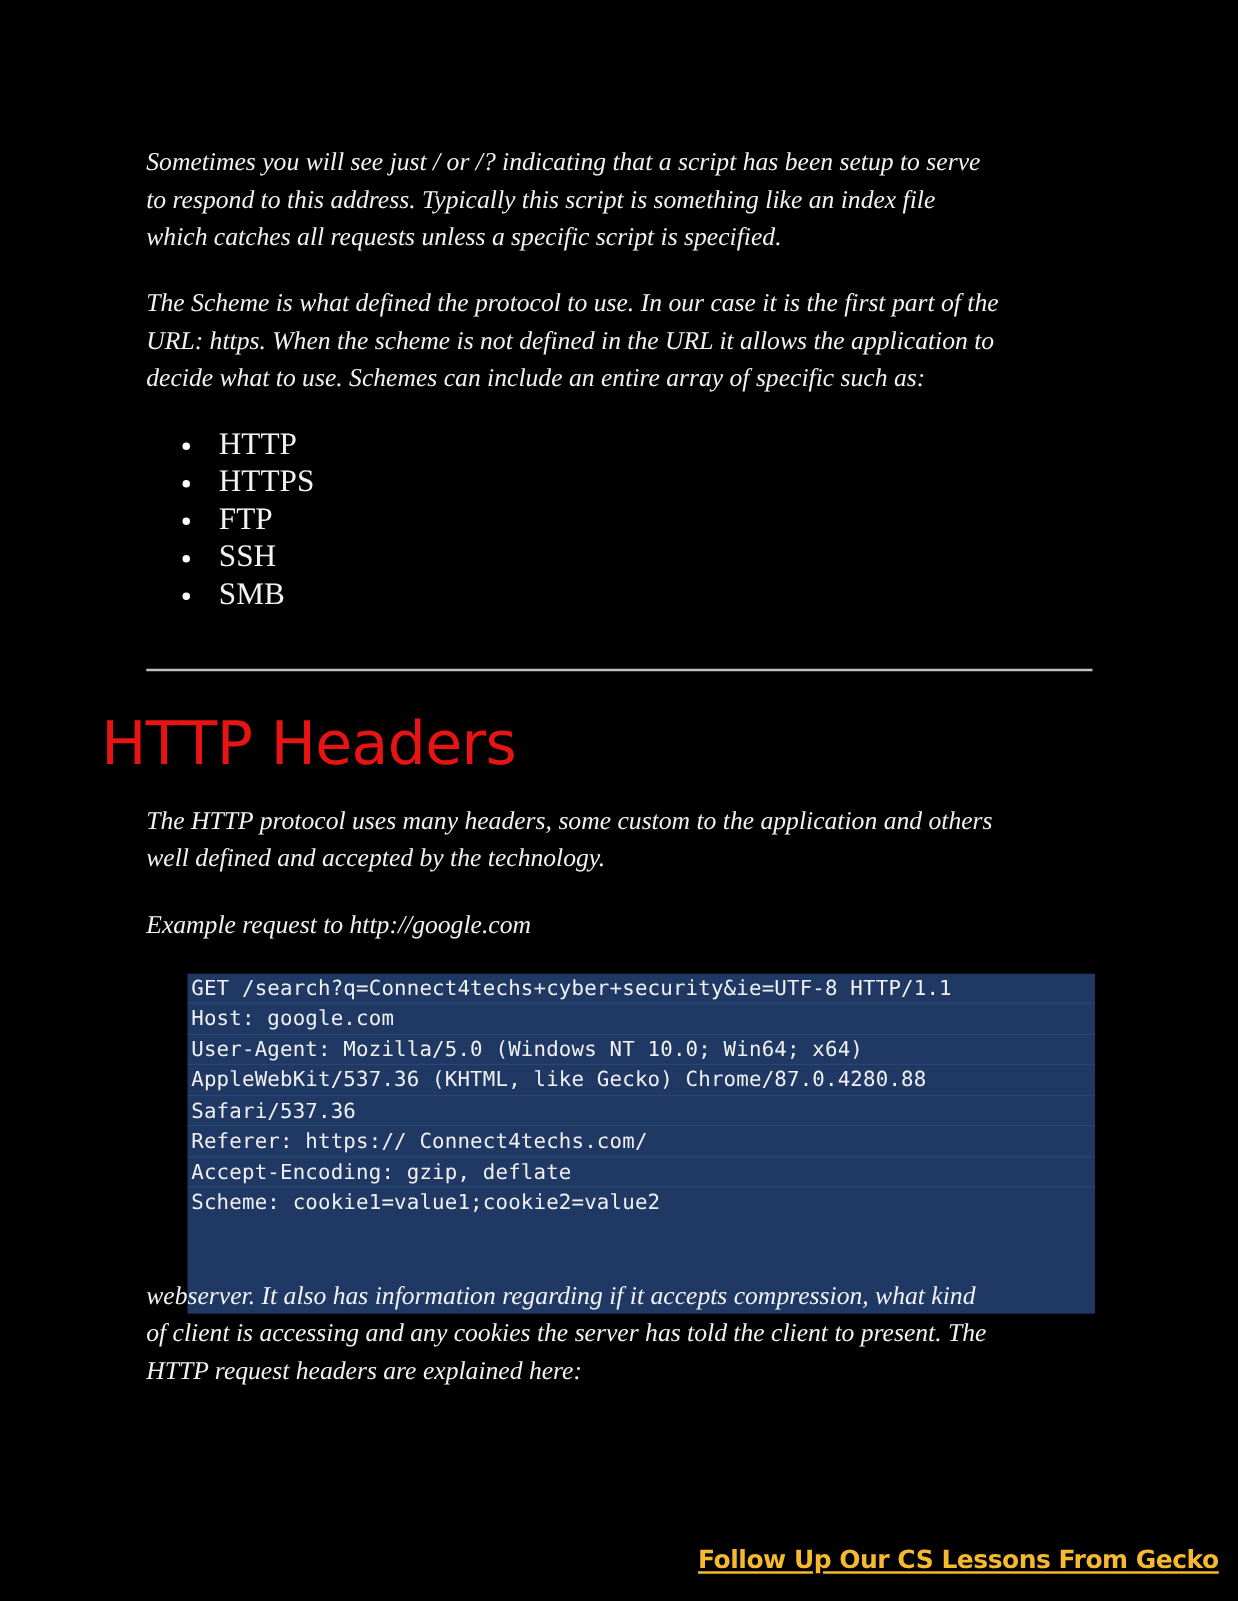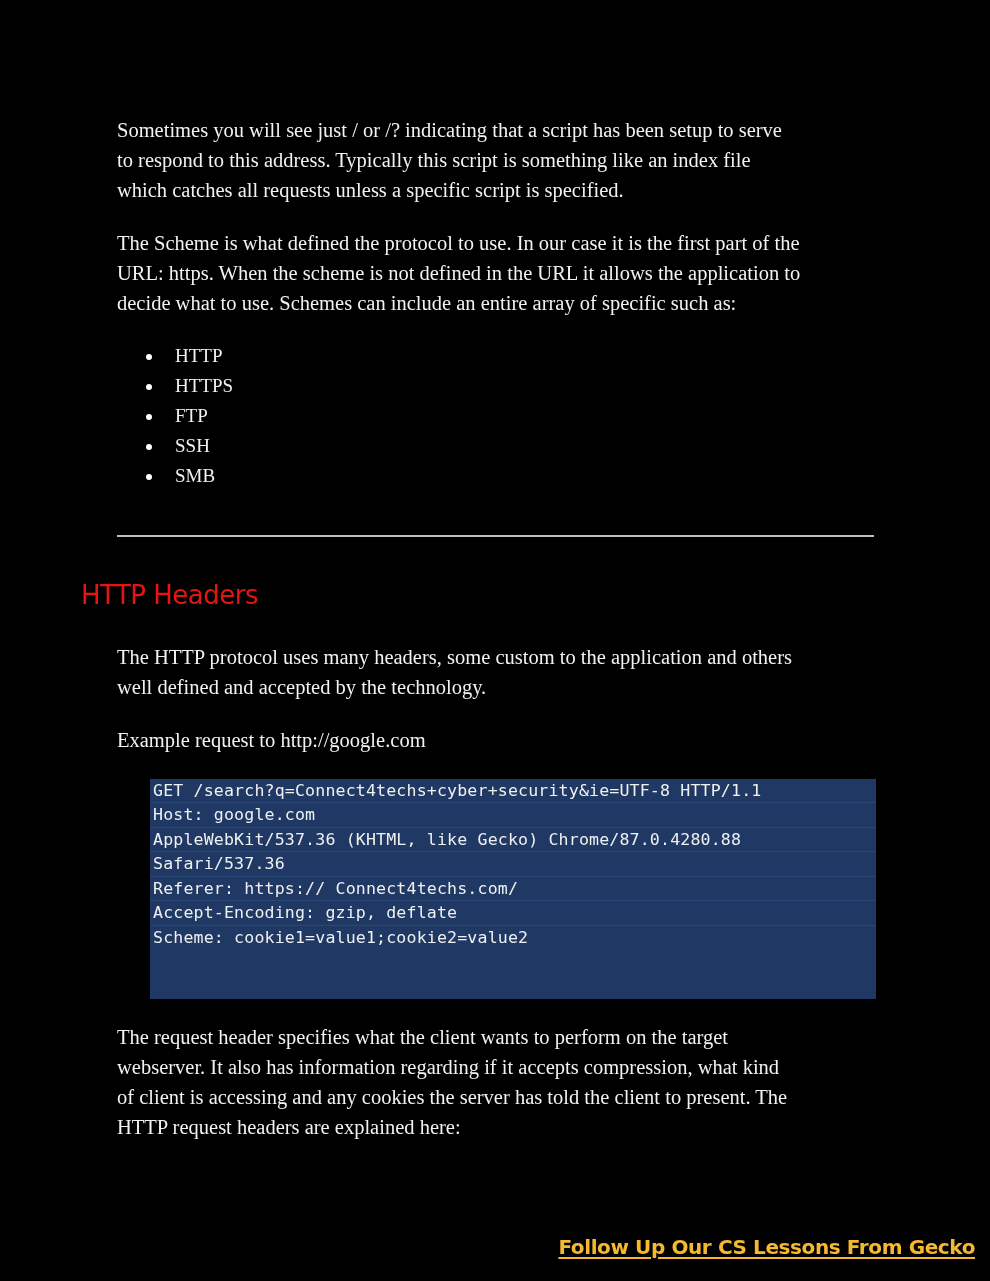--- a/index.html
+++ b/index.html
@@ -20,29 +20,30 @@
       left: 117px;
       width: 770px;
       font-size: 20.5px;
       line-height: 30px;
       margin: 0;
       color: #f2f2f2;
     }
     .para span.line {
       display: block;
       white-space: nowrap;
+      font-style: italic;
     }
     .bullets {
       position: absolute;
       left: 117px;
       top: 341px;
       margin: 0;
       padding: 0;
       list-style: none;
-      font-size: 19px;
+      font-size: 25px;
       line-height: 30px;
     }
     .bullets li {
       position: relative;
       padding-left: 58px;
       color: #f2f2f2;
     }
     .bullets li .bullet {
       position: absolute;
       left: 29px;
@@ -60,31 +61,31 @@
       height: 2px;
       background: #bfbfbf;
     }
     .heading {
       position: absolute;
       left: 81px;
       top: 571px;
       margin: 0;
       font-family: "DejaVu Sans", "Liberation Sans", sans-serif;
       font-weight: normal;
-      font-size: 26px;
+      font-size: 48px;
       line-height: 48px;
       letter-spacing: -0.5px;
       color: #e81414;
     }
     .code-box {
       position: absolute;
       left: 150px;
       top: 779px;
       width: 726px;
-      height: 220px;
+      height: 272px;
       background: #1f3864;
       box-sizing: border-box;
     }
     .code-line {
       height: 24.44px;
       box-sizing: border-box;
       border-bottom: 1px solid #2a4676;
       padding-left: 3px;
       font-family: "DejaVu Sans Mono", "Liberation Mono", monospace;
       font-size: 16.6px;
@@ -159,27 +160,27 @@
   <span class="line">well defined and accepted by the technology.</span>
 </p>
 
 <p class="para" style="top:725px;">
   <span class="line">Example request to http://google.com</span>
 </p>
 
 <div class="code-box">
   <div class="code-line">GET /search?q=Connect4techs+cyber+security&amp;ie=UTF-8 HTTP/1.1</div>
   <div class="code-line">Host: google.com</div>
+  <div class="code-line">User-Agent: Mozilla/5.0 (Windows NT 10.0; Win64; x64)</div>
   <div class="code-line">AppleWebKit/537.36 (KHTML, like Gecko) Chrome/87.0.4280.88</div>
   <div class="code-line">Safari/537.36</div>
   <div class="code-line">Referer: https:// Connect4techs.com/</div>
   <div class="code-line">Accept-Encoding: gzip, deflate</div>
   <div class="code-line">Scheme: cookie1=value1;cookie2=value2</div>
 </div>
 
 <p class="para" style="top:1022px;">
-  <span class="line">The request header specifies what the client wants to perform on the target</span>
   <span class="line">webserver. It also has information regarding if it accepts compression, what kind</span>
   <span class="line">of client is accessing and any cookies the server has told the client to present. The</span>
   <span class="line">HTTP request headers are explained here:</span>
 </p>
 
 <a class="footer-link">Follow Up Our CS Lessons From Gecko</a>
 
 </body></html>

